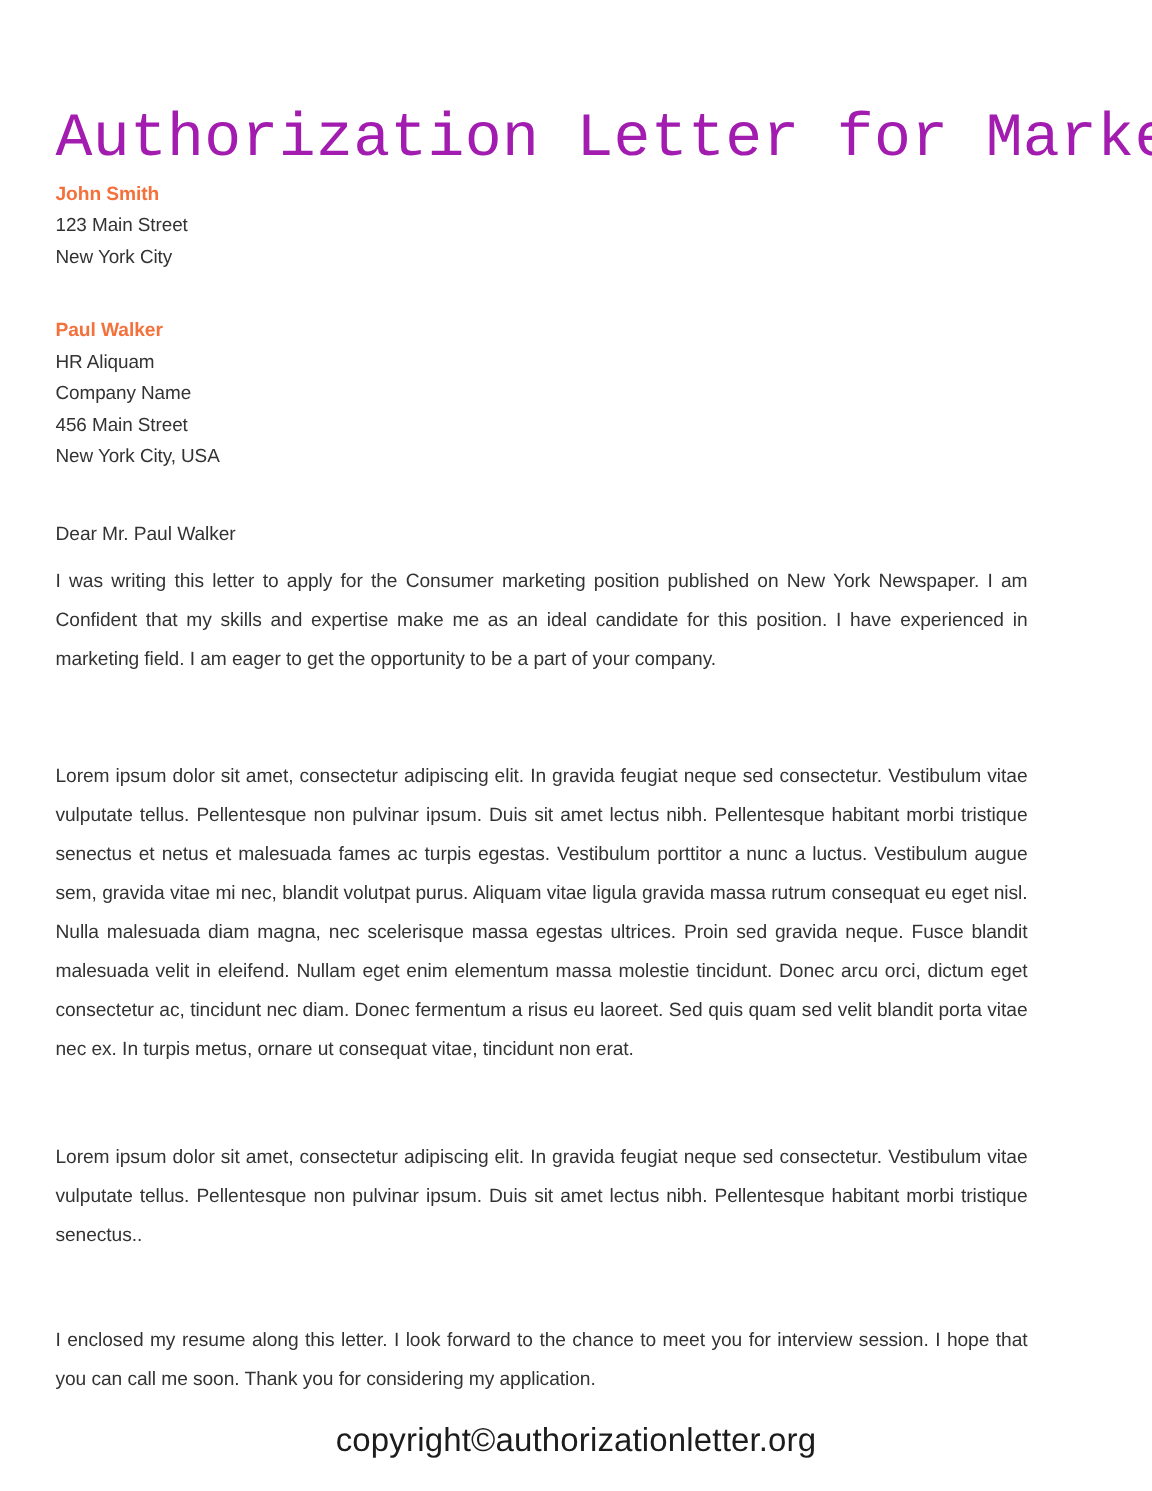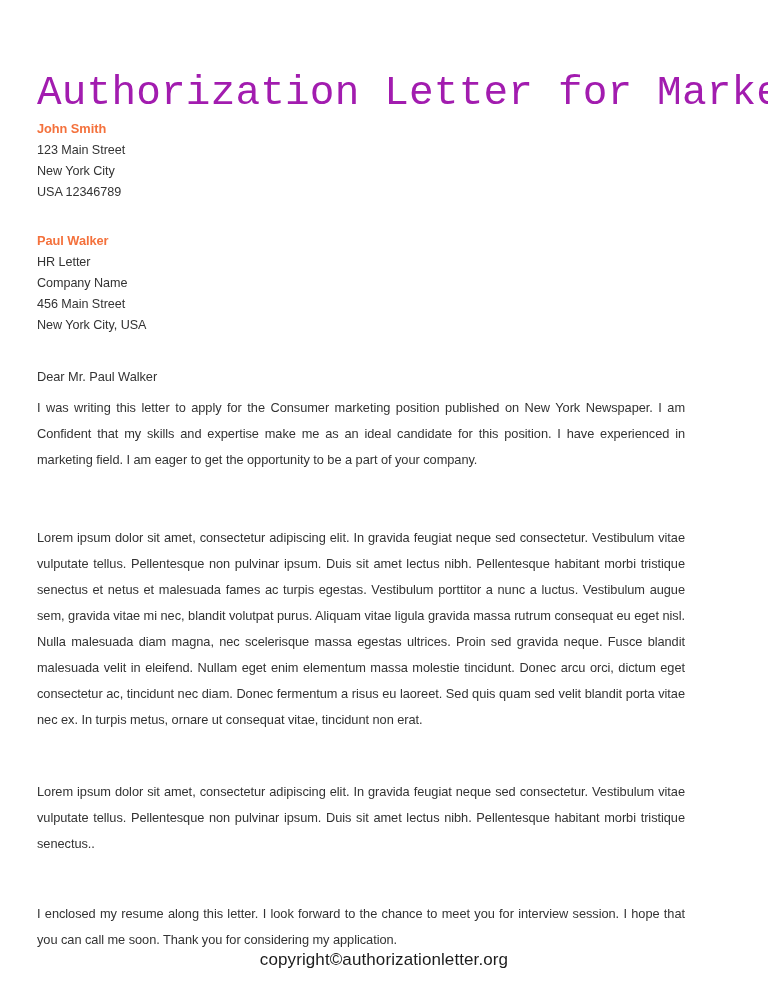--- a/index.html
+++ b/index.html
@@ -87,47 +87,46 @@
   .gap-44 { height: 44px; }
 
   
   .footer-copyright {
     position: absolute;
     left: 0;
     right: 0;
     top: 948px;
     text-align: center;
     font-family: "Liberation Sans", sans-serif;
-    font-size: 17px;
+    font-size: 22px;
     line-height: 24px;
     color: #1c1c1c;
     letter-spacing: 0.1px;
   }
 </style>
 </head>
 <body>
 
 <div class="page">
 
   <h1 class="doc-title">Authorization Letter for Marketing Agent</h1>
 
   <div class="content">
 
     <div class="addr-block">
       <div class="addr-name">John Smith</div>
       <div class="addr-line">123 Main Street</div>
       <div class="addr-line">New York City</div>
-      <div class="addr-line">USA 12346789</div>
     </div>
 
     <div class="spacer-recipient"></div>
 
     <div class="addr-block">
       <div class="addr-name">Paul Walker</div>
-      <div class="addr-line">HR Letter</div>
+      <div class="addr-line">HR Aliquam</div>
       <div class="addr-line">Company Name</div>
       <div class="addr-line">456 Main Street</div>
       <div class="addr-line">New York City, USA</div>
     </div>
 
     <div class="spacer-salutation"></div>
 
     <div class="salutation">Dear Mr. Paul Walker</div>
 
     <p class="body-para">I was writing this letter to apply for the Consumer marketing position published on New York Newspaper. I am Confident that my skills and expertise make me as an ideal candidate for this position. I have experienced in marketing field. I am eager to get the opportunity to be a part of your company.</p>

